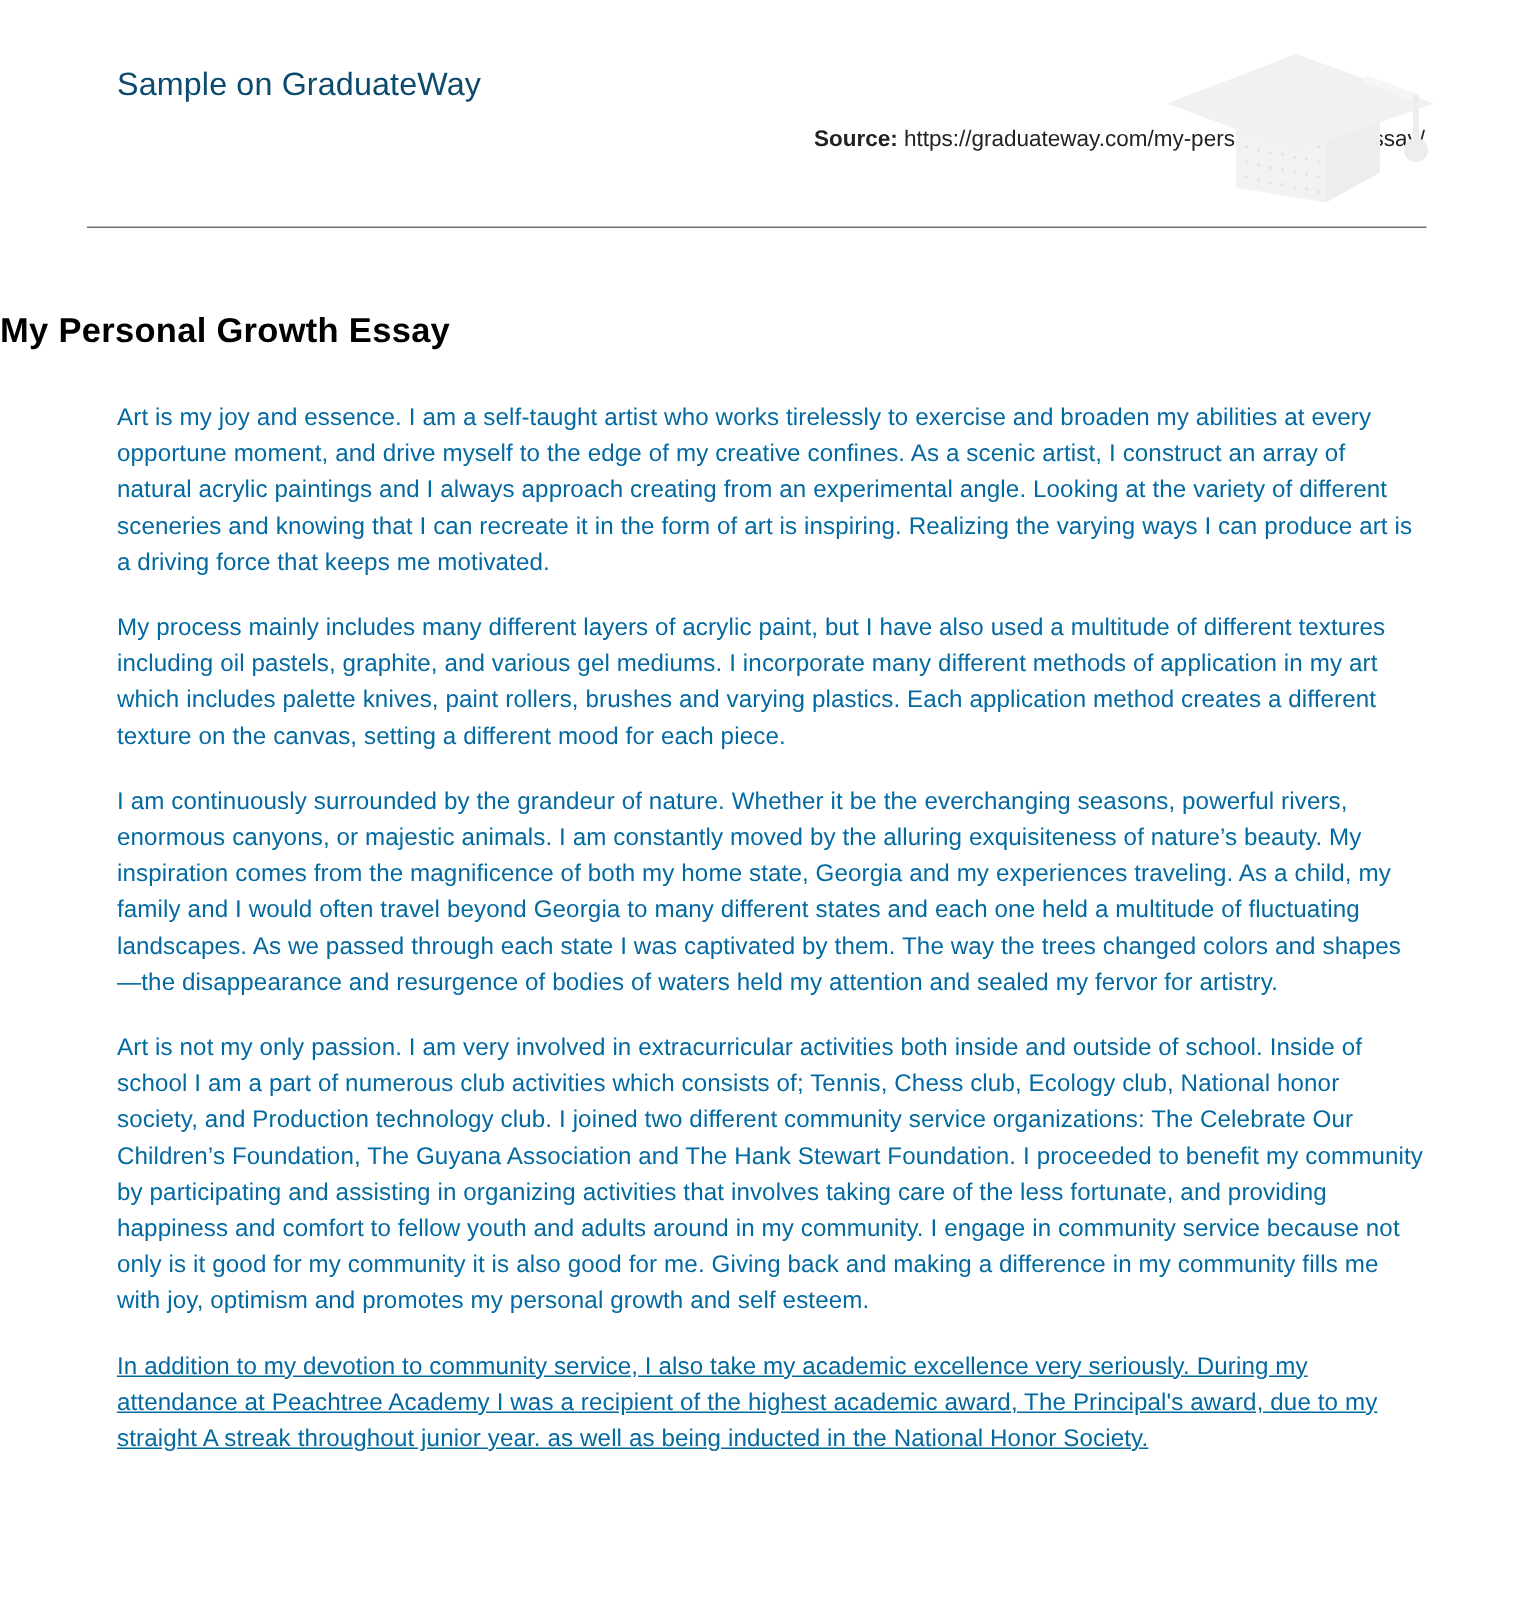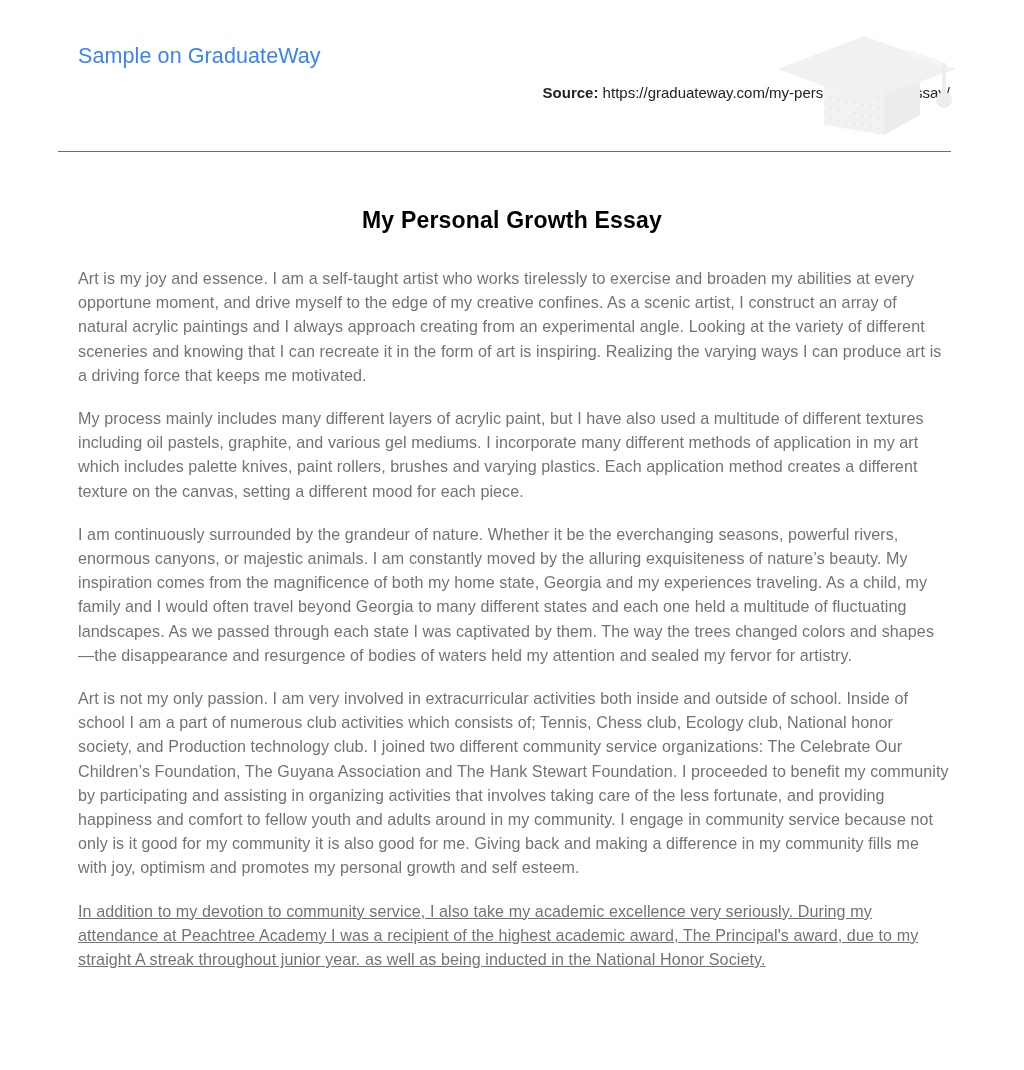--- a/index.html
+++ b/index.html
@@ -28,21 +28,21 @@
   .header {
     position: absolute;
     left: 78px;
     top: 42px;
     width: 872px;
   }
 
   .brand-title {
     font-size: 21.5px;
     font-weight: 400;
-    color: #3b82f6;
+    color: #0c4a6e;
     letter-spacing: 0.1px;
     line-height: 28px;
     margin: 0;
     white-space: nowrap;
   }
 
   .source-line {
     margin: 13px 0 0 0;
     font-size: 15px;
     line-height: 20px;
@@ -81,42 +81,42 @@
     height: 1px;
     background: #6e6e6e;
   }
 
   
   .essay-title {
     position: absolute;
     left: 0;
     top: 205px;
     width: 1024px;
-    text-align: center;
+    text-align: left;
     font-size: 23px;
     font-weight: 700;
     color: #000000;
     line-height: 30px;
     margin: 0;
     letter-spacing: 0.2px;
   }
 
   
   .essay-body {
     position: absolute;
     left: 78px;
     top: 266px;
     width: 872px;
   }
 
   .essay-body p {
     margin: 0 0 19px 0;
     font-size: 16.1px;
     line-height: 24.2px;
-    color: #737373;
+    color: #0369a1;
     text-align: left;
     letter-spacing: 0.005em;
   }
   .essay-body p:last-child {
     margin-bottom: 0;
     text-decoration: underline;
   }
 </style>
 </head>
 <body>

